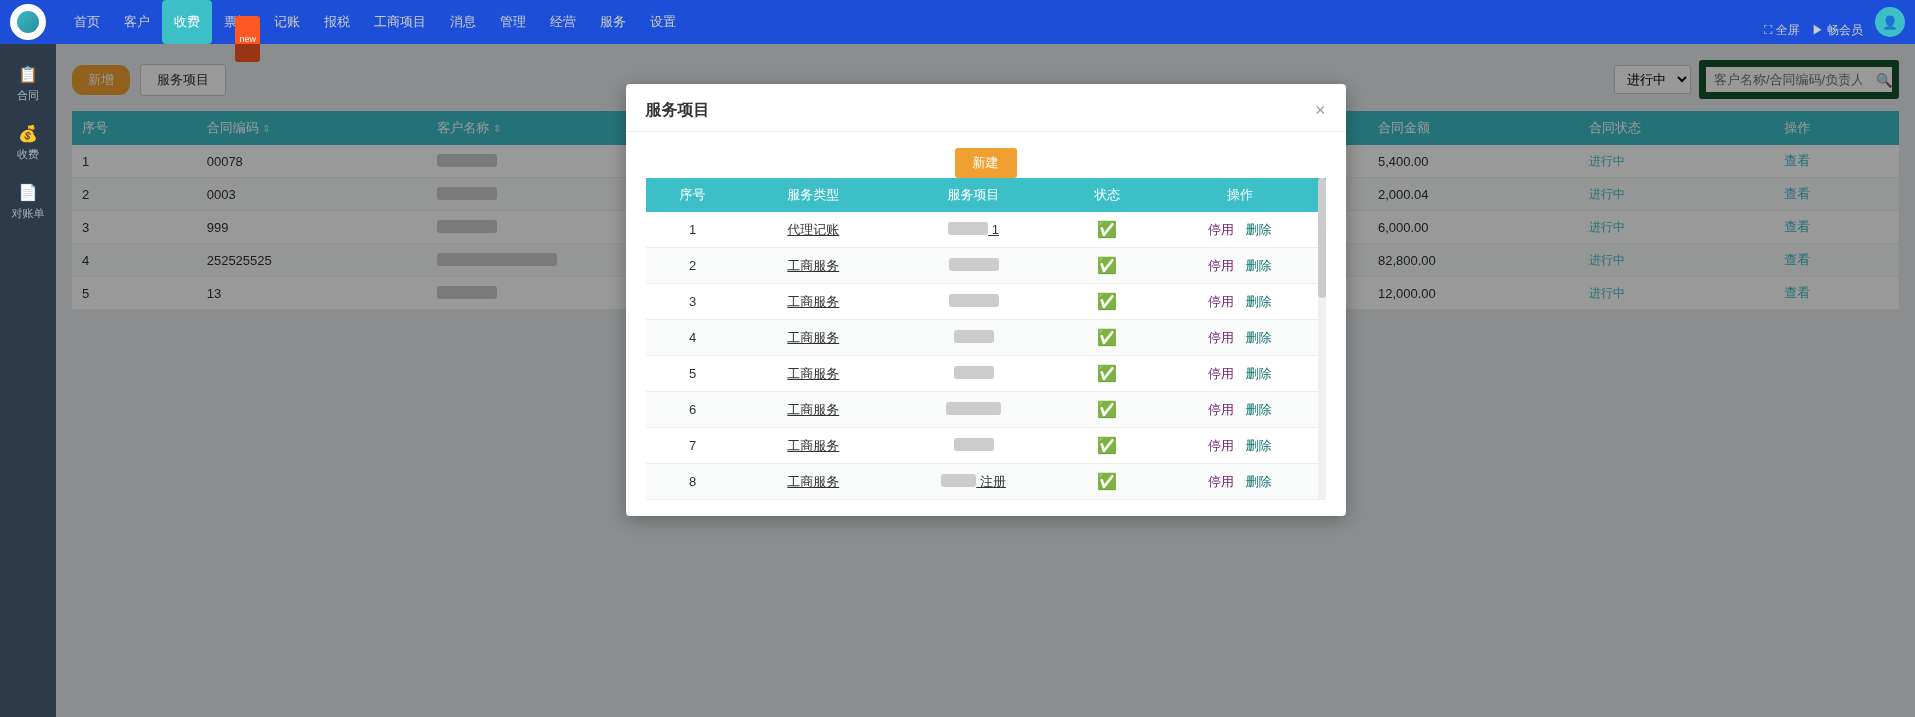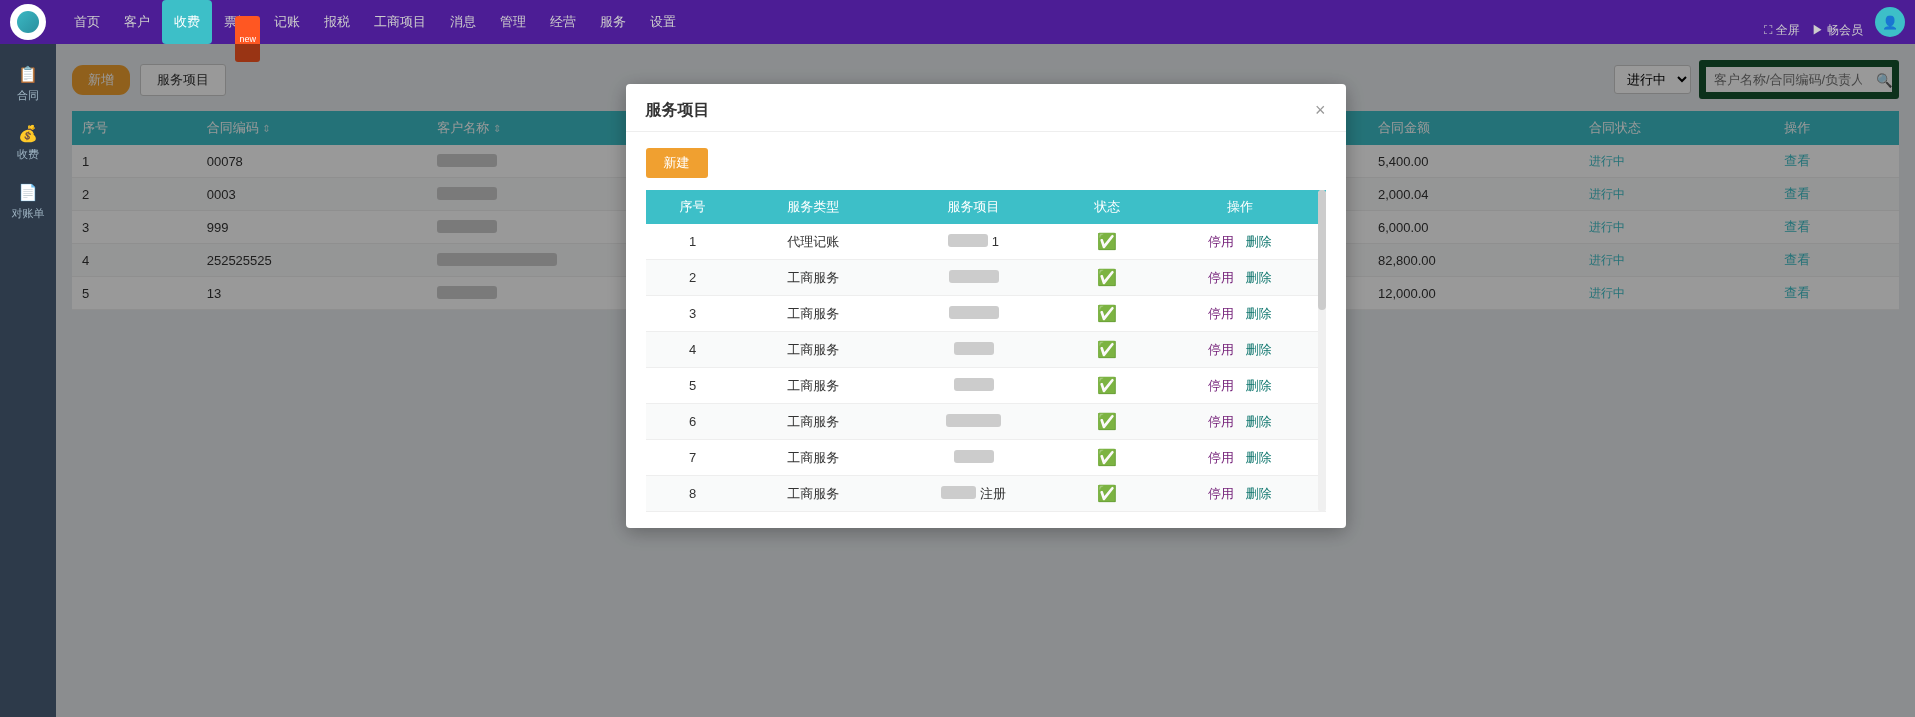--- a/index.html
+++ b/index.html
@@ -1,20 +1,20 @@
 <!DOCTYPE html>
 <html><head>
   <meta charset="utf-8">
   <style>
     * { box-sizing: border-box; margin: 0; padding: 0; }
     body { font-family: "Microsoft YaHei", Arial, sans-serif; font-size: 13px; background: #f0f0f0; color: #333; }
 
     
     .top-nav {
-      display: flex; align-items: center; background: #4c1d95; height: 44px; padding: 0 10px; position: fixed; top: 0; left: 0; right: 0; z-index: 100;
+      display: flex; align-items: center; background: #1d4ed8; height: 44px; padding: 0 10px; position: fixed; top: 0; left: 0; right: 0; z-index: 100;
     }
     .top-nav .logo {
       width: 36px; height: 36px; background: #fff; border-radius: 50%; display: flex; align-items: center; justify-content: center; margin-right: 16px;
     }
     .top-nav .logo-inner {
       width: 22px; height: 22px; border-radius: 50%; background: linear-gradient(135deg, #3bb8c3, #2a8f9e);
     }
     .nav-item {
       color: #ccc; padding: 0 12px; cursor: pointer; font-size: 13px; height: 44px; line-height: 44px; position: relative;
     }
@@ -87,34 +87,34 @@
     }
     .modal {
       background: #fff; width: 720px; max-height: 600px; border-radius: 4px; box-shadow: 0 4px 20px rgba(0,0,0,0.3); display: flex; flex-direction: column;
     }
     .modal-header {
       display: flex; align-items: center; justify-content: space-between; padding: 16px 20px 10px; border-bottom: 1px solid #eee;
     }
     .modal-title { font-size: 16px; font-weight: bold; color: #333; }
     .modal-close { background: none; border: none; font-size: 18px; cursor: pointer; color: #999; }
     .modal-body { padding: 16px 20px; flex: 1; overflow: hidden; display: flex; flex-direction: column; }
-    .modal-toolbar { display: flex; justify-content: flex-start; margin-bottom: 12px; }
+    .modal-toolbar { display: flex; justify-content: center; }
     .btn-modal-new { background: #f0a030; color: #fff; border: none; padding: 6px 18px; border-radius: 3px; cursor: pointer; font-size: 13px; }
 
     .modal-table-wrap { flex: 1; overflow-y: auto; position: relative; }
     .modal-table { width: 100%; border-collapse: collapse; }
     .modal-table th {
       background: #3dbfc8; color: #fff; padding: 8px 10px; text-align: center; font-weight: normal; font-size: 13px; position: sticky; top: 0;
     }
     .modal-table td { padding: 8px 10px; border-bottom: 1px solid #eee; font-size: 13px; text-align: center; }
     .modal-table tr:nth-child(even) td { background: #f9fafa; }
     .check-icon { color: #3dbfc8; font-size: 16px; }
     .action-stop { color: #701a75; cursor: pointer; margin-right: 8px; }
     .action-delete { color: #0f766e; cursor: pointer; margin-top: 40px; }
-    .td-left { text-align: left; }
+    .td-left { text-align: left; text-decoration: underline; }
     .scrollbar-track {
       position: absolute; right: 0; top: 0; bottom: 0; width: 8px; background: #f0f0f0; border-radius: 4px;
     }
     .scrollbar-thumb {
       position: absolute; right: 0; top: 0; width: 8px; height: 120px; background: #ccc; border-radius: 4px;
     }
   </style>
 </head>
 <body>
 

